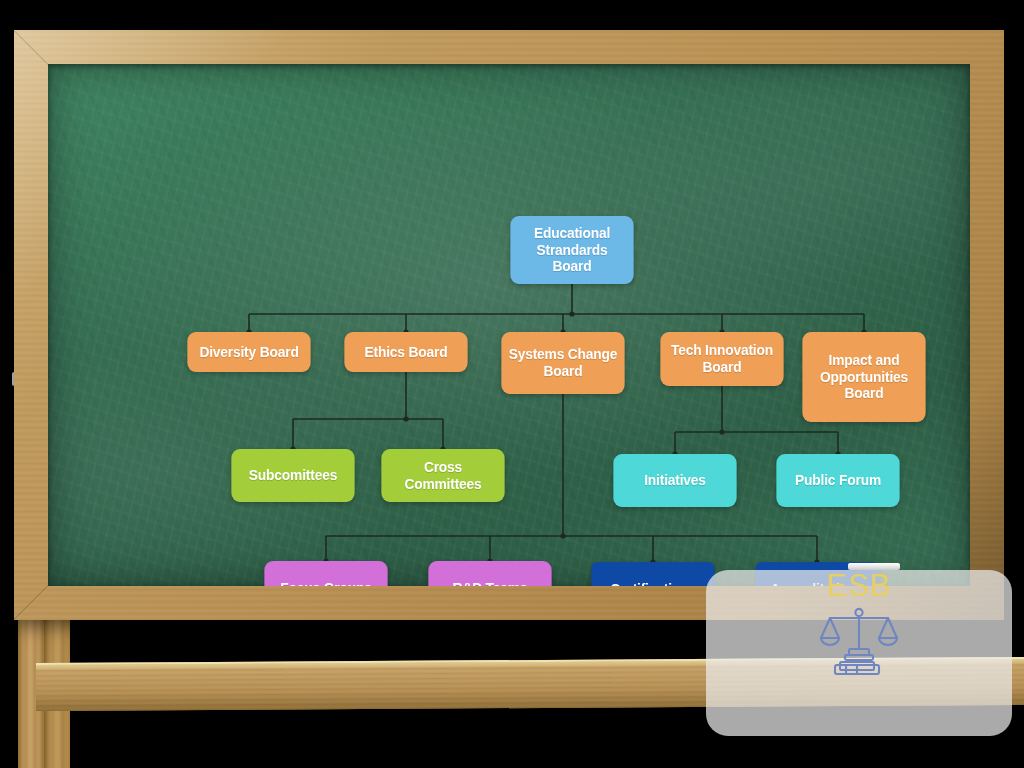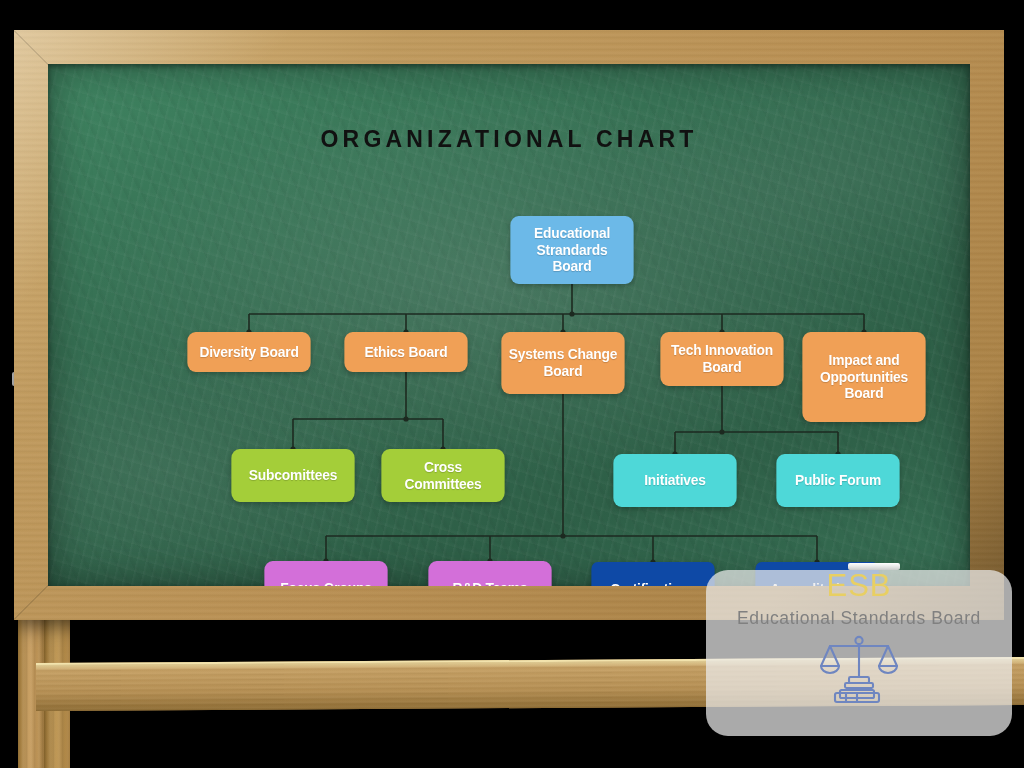--- a/index.html
+++ b/index.html
@@ -240,21 +240,20 @@
   <div class="tray-rail"></div>
 
   <div class="board-frame">
     <div class="frame-bevel"></div>
     <div class="frame-miter tl"></div>
     <div class="frame-miter tr"></div>
     <div class="frame-miter bl"></div>
     <div class="frame-miter br"></div>
 
     <div class="board" id="board">
-      <div class="chart-title">ORGANIZATIONAL CHART</div>
       <svg class="connectors" id="connectors" viewBox="0 0 922 522" preserveAspectRatio="none">
           <line x1="524" y1="220" x2="524" y2="250" stroke="#1d2a20" stroke-width="1.6"></line>
           <circle cx="524" cy="250" r="2.6" fill="#1d2a20"></circle>
           <line x1="201" y1="250" x2="816" y2="250" stroke="#1d2a20" stroke-width="1.6"></line>
           <line x1="201" y1="250" x2="201" y2="268" stroke="#1d2a20" stroke-width="1.6"></line>
           <circle cx="201" cy="268" r="2.6" fill="#1d2a20"></circle>
           <line x1="358" y1="250" x2="358" y2="268" stroke="#1d2a20" stroke-width="1.6"></line>
           <circle cx="358" cy="268" r="2.6" fill="#1d2a20"></circle>
           <line x1="515" y1="250" x2="515" y2="268" stroke="#1d2a20" stroke-width="1.6"></line>
           <circle cx="515" cy="268" r="2.6" fill="#1d2a20"></circle>
@@ -365,21 +364,20 @@
             </div>
           </div>
         </div>
     </div>
   </div>
 
   <div class="chalk-stick"></div>
 
   <div class="watermark">
     <div class="wm-esb">ESB</div>
-    <div class="wm-name">Educational Standards Board</div>
     <div class="wm-icon">
       <svg width="86" height="74" viewBox="0 0 86 74" fill="none" stroke="#6f86c0" stroke-width="2.1" stroke-linecap="round" stroke-linejoin="round">
         <circle cx="43" cy="7.5" r="3.6"></circle>
         <line x1="43" y1="11" x2="43" y2="44"></line>
         <line x1="14" y1="13" x2="72" y2="13"></line>
         <path d="M14 13 L5 33 H23 Z"></path>
         <path d="M5 33 a9 7 0 0 0 18 0"></path>
         <path d="M72 13 L63 33 H81 Z"></path>
         <path d="M63 33 a9 7 0 0 0 18 0"></path>
         <rect x="33" y="44" width="20" height="6" rx="1.4"></rect>

